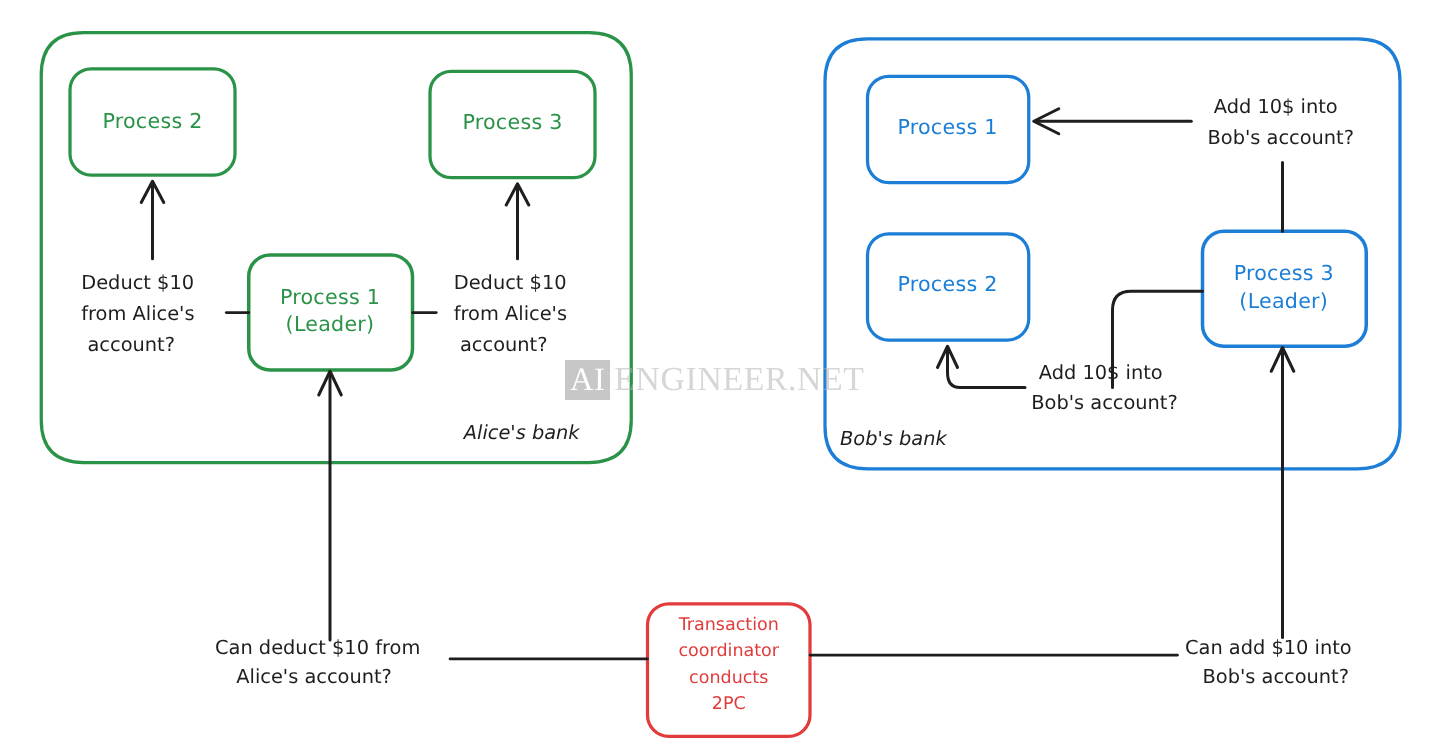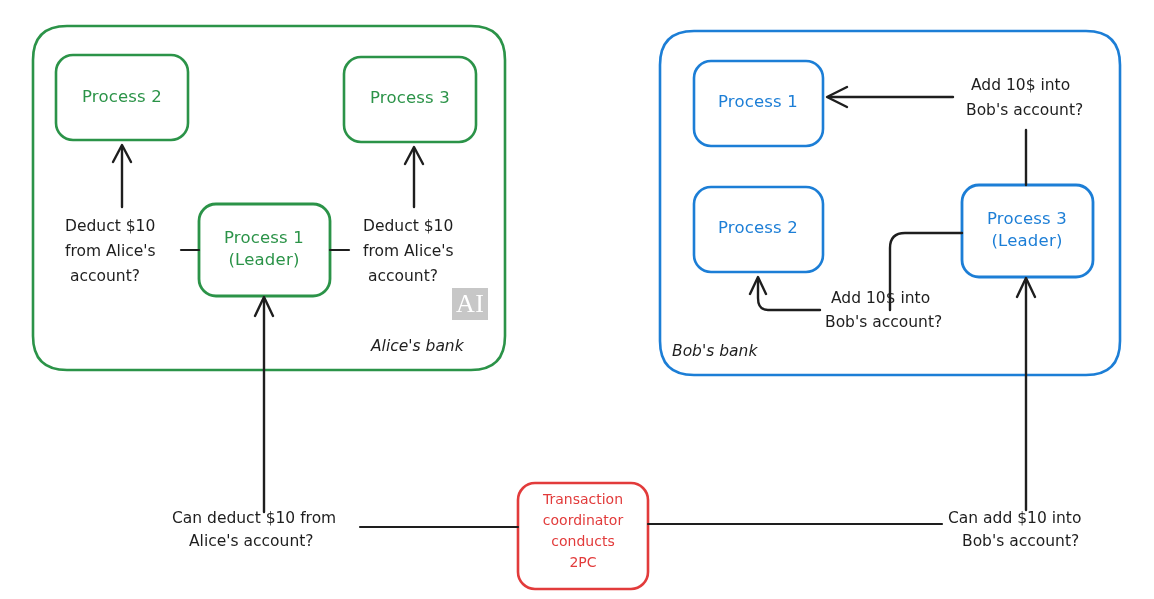--- a/index.html
+++ b/index.html
@@ -219,15 +219,16 @@
 
     <g>
       <text class="hand ann" x="948" y="523">Can add $10 into</text>
       <text class="hand ann" x="962" y="546">Bob's account?</text>
     </g>
 
   </svg>
 
   <div id="watermark">
     <span class="wm-badge">AI</span>
+    <span class="wm-rest">ENGINEER.NET</span>
   </div>
 
 </div>
 
 </body></html>

